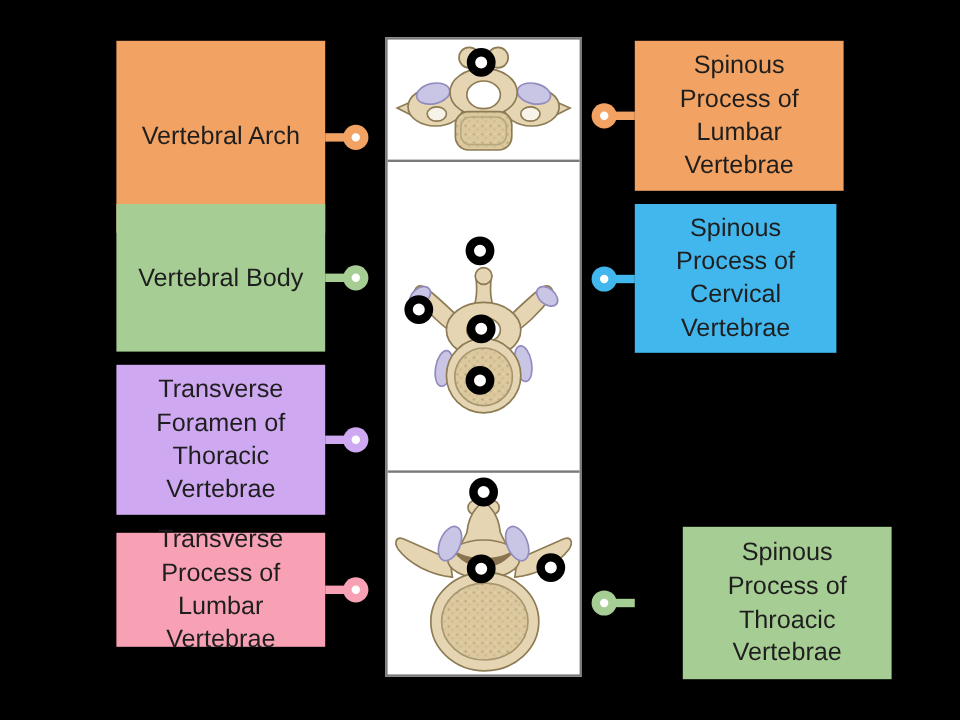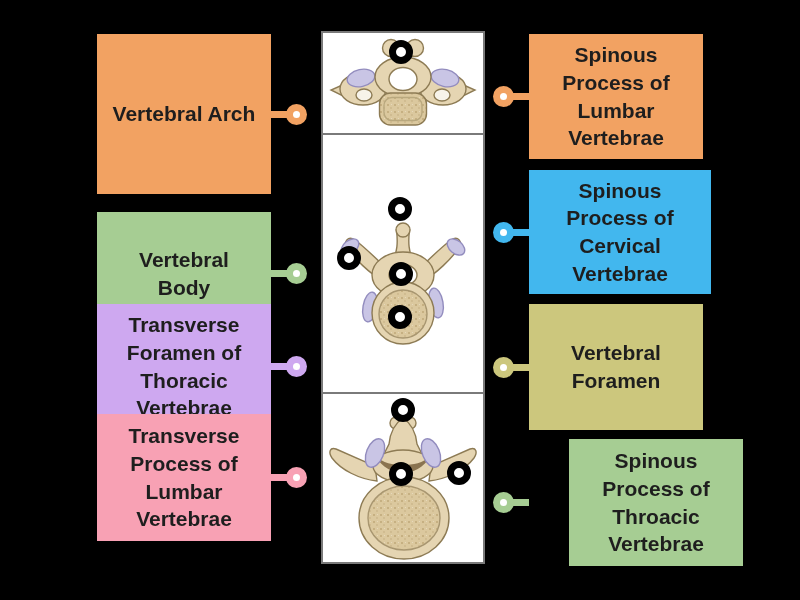--- a/index.html
+++ b/index.html
@@ -13,45 +13,45 @@
   
   .label{position:absolute;}
   .label .box{
     width:100%;height:100%;
     background:var(--c,#ccc);
     display:flex;align-items:center;justify-content:center;
     box-sizing:border-box;
     padding:0 13px;
   }
   .label-text{
-    font-size:21px;font-weight:700;line-height:1.32;
+    font-size:21px;font-weight:400;line-height:1.32;
     color:#1e1e1e;text-align:center;
   }
   .conn-line{
     position:absolute;top:50%;margin-top:-3.5px;
     width:22px;height:7px;background:var(--c,#ccc);
   }
   .label.left  .conn-line{left:100%;}
   .label.right .conn-line{right:100%;}
   .conn-circle{
     position:absolute;top:50%;margin-top:-10.5px;
     width:21px;height:21px;border-radius:50%;
     background:var(--c,#ccc);
     display:flex;align-items:center;justify-content:center;
   }
   .label.left  .conn-circle{left:calc(100% + 15px);}
   .label.right .conn-circle{right:calc(100% + 15px);}
   .conn-dot{width:7px;height:7px;border-radius:50%;background:#fff;}
 
   .pos-l0{left:97px;top:34px;width:174px;height:160px;}
-  .pos-l1{left:97px;top:170px;width:174px;height:123px;margin-top:42px;}
+  .pos-l1{left:97px;top:170px;width:174px;height:123px;}
   .pos-l2{left:97px;top:304px;width:174px;height:125px;}
-  .pos-l3{left:97px;top:414px;width:174px;height:127px;}
+  .pos-l3{left:97px;top:444px;width:174px;height:95px;}
   .pos-r0{left:529px;top:34px;width:174px;height:125px;}
-  .pos-r1{left:529px;top:170px;width:182px;height:124px;}
+  .pos-r1{left:529px;top:170px;width:168px;height:124px;}
   .pos-r2{left:529px;top:304px;width:174px;height:126px;}
   .pos-r3{left:529px;top:439px;width:174px;height:127px;padding-left:40px;}
 
   
   .panel{
     position:absolute;left:321px;top:31px;width:164px;height:533px;
     background:#fff;border:2px solid #7a7a7a;box-sizing:border-box;
     display:flex;flex-direction:column;
   }
   .sec{position:relative;}
@@ -124,29 +124,20 @@
   <div class="label right pos-r1" style="--c: #42B7EE;">
     <div class="box">
       <span class="label-text">Spinous Process of Cervical Vertebrae</span>
     </div>
     <span class="conn-line"></span>
     <span class="conn-circle">
         <span class="conn-dot"></span>
       </span>
   </div>
 
-  <div class="label right pos-r2" style="--c: #CCC77D;">
-    <div class="box">
-      <span class="label-text">Vertebral Foramen</span>
-    </div>
-    <span class="conn-line"></span>
-    <span class="conn-circle">
-        <span class="conn-dot"></span>
-      </span>
-  </div>
 
   <div class="label right pos-r3" style="--c: #A6CD93;">
     <div class="box">
       <span class="label-text">Spinous Process of Throacic Vertebrae</span>
     </div>
     <span class="conn-line"></span>
     <span class="conn-circle">
         <span class="conn-dot"></span>
       </span>
   </div>

